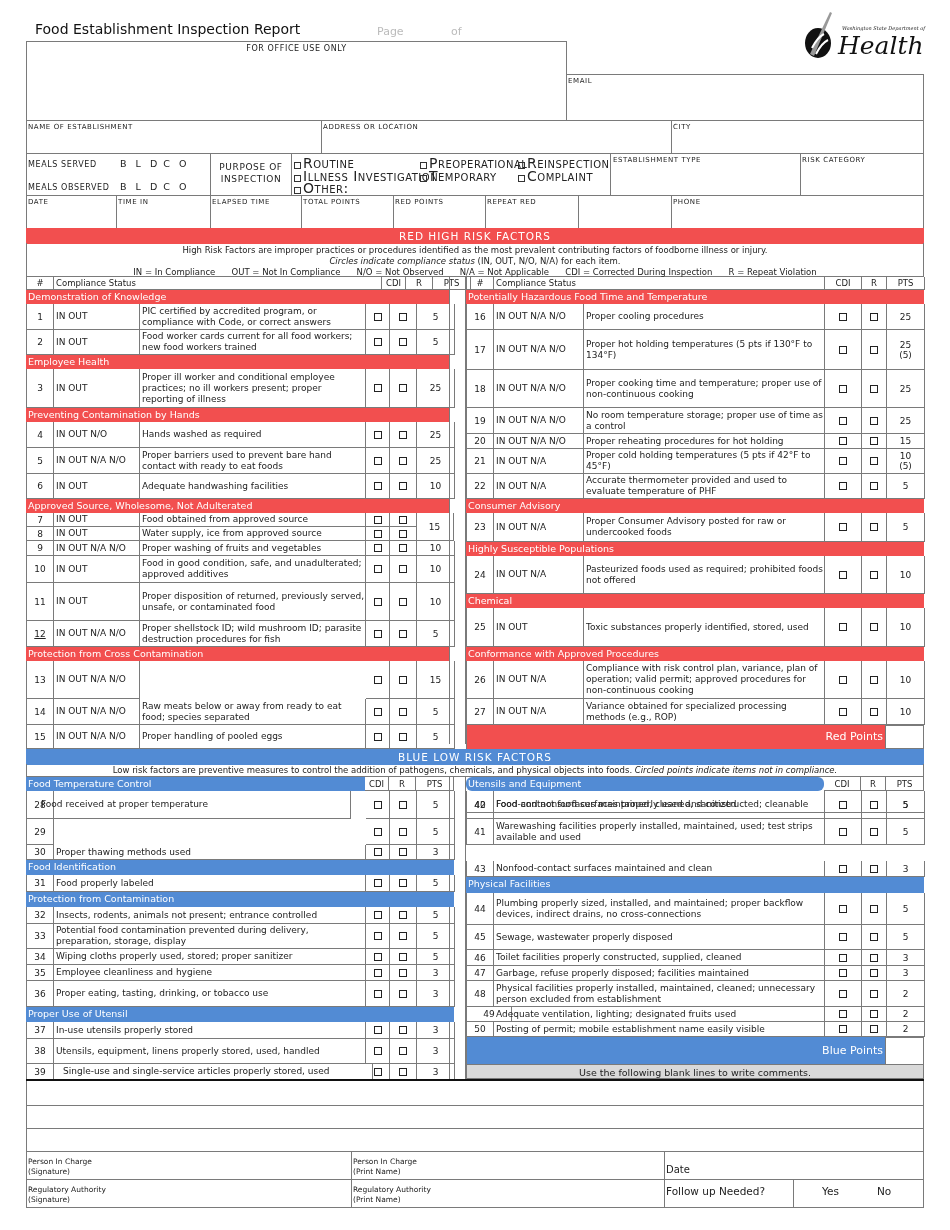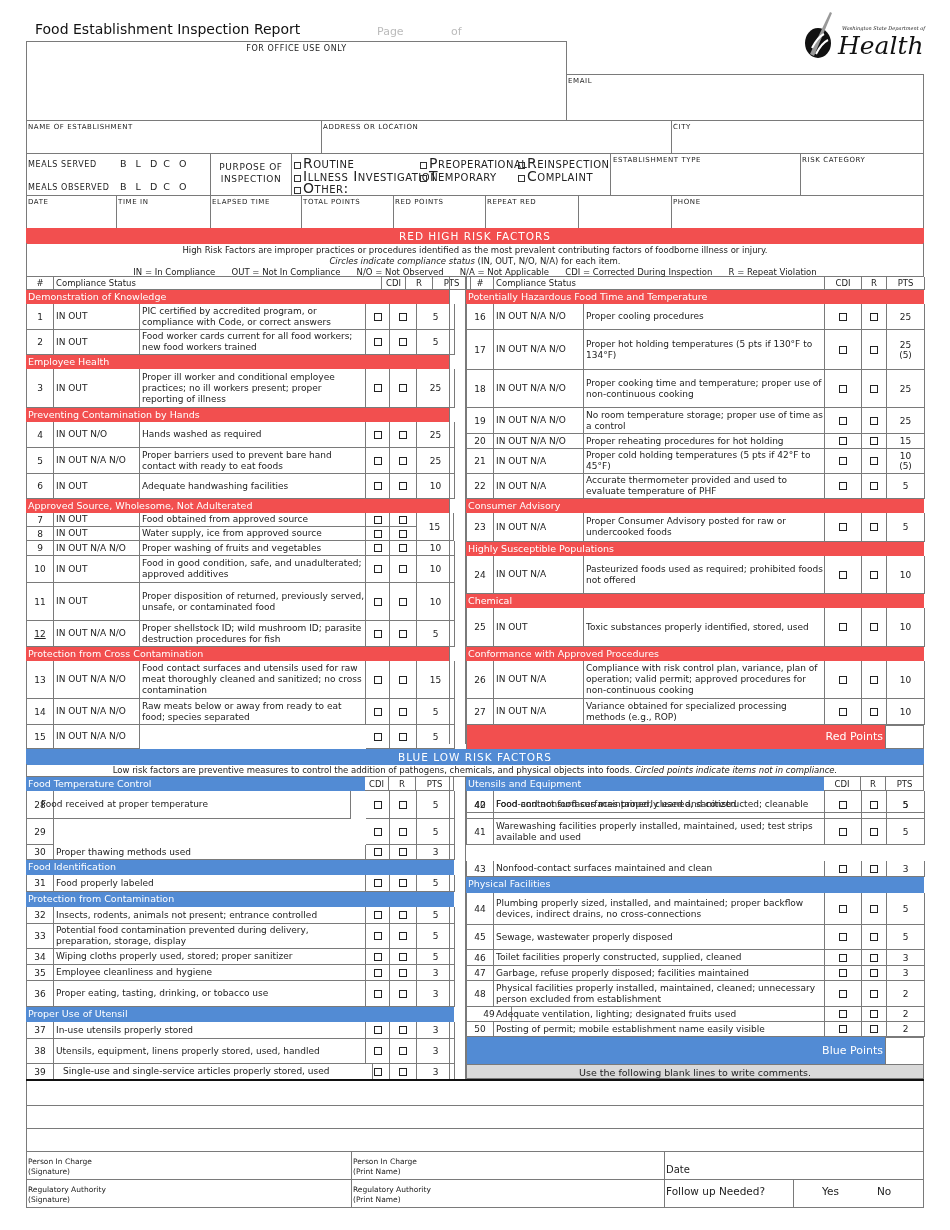--- a/index.html
+++ b/index.html
@@ -265,21 +265,20 @@
       </div>
       <div class="cell c" style="left: 363px; width: 27px;">
         <span class="cb"></span>
       </div>
       <div class="cell c" style="left: 390px; width: 38px;">5</div>
     </div>
     <div class="sec red" style="left: 26px; top: 647px; width: 423px; height: 14px;">Protection from Cross Contamination</div>
     <div class="row" style="left: 26px; top: 661px; width: 428px; height: 38px; border-left: 1px solid rgb(122, 122, 122);">
       <div class="cell c" style="left: 0px; width: 27px;">13</div>
       <div class="cell l" style="left: 27px; width: 86px;">IN  OUT  N/A  N/O</div>
-      <div class="cell l" style="left: 113px; width: 226px;">Food contact surfaces and utensils used for raw meat thoroughly cleaned and sanitized; no cross contamination</div>
       <div class="cell c" style="left: 339px; width: 24px;">
         <span class="cb"></span>
       </div>
       <div class="cell c" style="left: 363px; width: 27px;">
         <span class="cb"></span>
       </div>
       <div class="cell c" style="left: 390px; width: 38px;">15</div>
     </div>
     <div class="row" style="left: 26px; top: 699px; width: 428px; height: 26px; border-left: 1px solid rgb(122, 122, 122);">
       <div class="cell c" style="left: 0px; width: 27px;">14</div>
@@ -289,20 +288,21 @@
         <span class="cb"></span>
       </div>
       <div class="cell c" style="left: 363px; width: 27px;">
         <span class="cb"></span>
       </div>
       <div class="cell c" style="left: 390px; width: 38px;">5</div>
     </div>
     <div class="row" style="left: 26px; top: 725px; width: 428px; height: 24px; border-left: 1px solid rgb(122, 122, 122);">
       <div class="cell c" style="left: 0px; width: 27px;">15</div>
       <div class="cell l" style="left: 27px; width: 86px;">IN  OUT  N/A  N/O</div>
+      <div class="cell l" style="left: 113px; width: 226px;">Proper handling of pooled eggs</div>
       <div class="cell c" style="left: 339px; width: 24px;">
         <span class="cb"></span>
       </div>
       <div class="cell c" style="left: 363px; width: 27px;">
         <span class="cb"></span>
       </div>
       <div class="cell c" style="left: 390px; width: 38px;">5</div>
     </div>
   </div>
 <div id="red-right">
@@ -600,21 +600,21 @@
       <div class="cell c" style="left: 339px; width: 24px;">
         <span class="cb"></span>
       </div>
       <div class="cell c" style="left: 363px; width: 27px;">
         <span class="cb"></span>
       </div>
       <div class="cell c" style="left: 390px; width: 38px;">3</div>
     </div>
   </div>
 <div id="blue-right">
-    <div class="sec blue" style="left: 466px; top: 777px; width: 358px; height: 14px;">Utensils and Equipment</div>
+    <div class="sec blue" style="left: 466px; top: 777px; width: 358px; height: 14px; border-radius: 6px;">Utensils and Equipment</div>
     <div class="row" style="left: 824px; top: 777px; width: 100px; height: 14px;">
       <div class="cell c hdr" style="left: 0px; width: 37px;">CDI</div>
       <div class="cell c hdr" style="left: 37px; width: 25px;">R</div>
       <div class="cell c hdr" style="left: 62px; width: 38px;">PTS</div>
     </div>
     <div class="row" style="left: 466px; top: 791px; width: 458px; height: 28px; border-left: 1px solid rgb(122, 122, 122);">
       <div class="cell c" style="left: 0px; width: 27px;">40</div>
       <div class="cell l" style="left: 27px; width: 331px;">Food and nonfood surfaces properly used and constructed; cleanable</div>
       <div class="cell c" style="left: 358px; width: 37px;">
         <span class="cb"></span>

